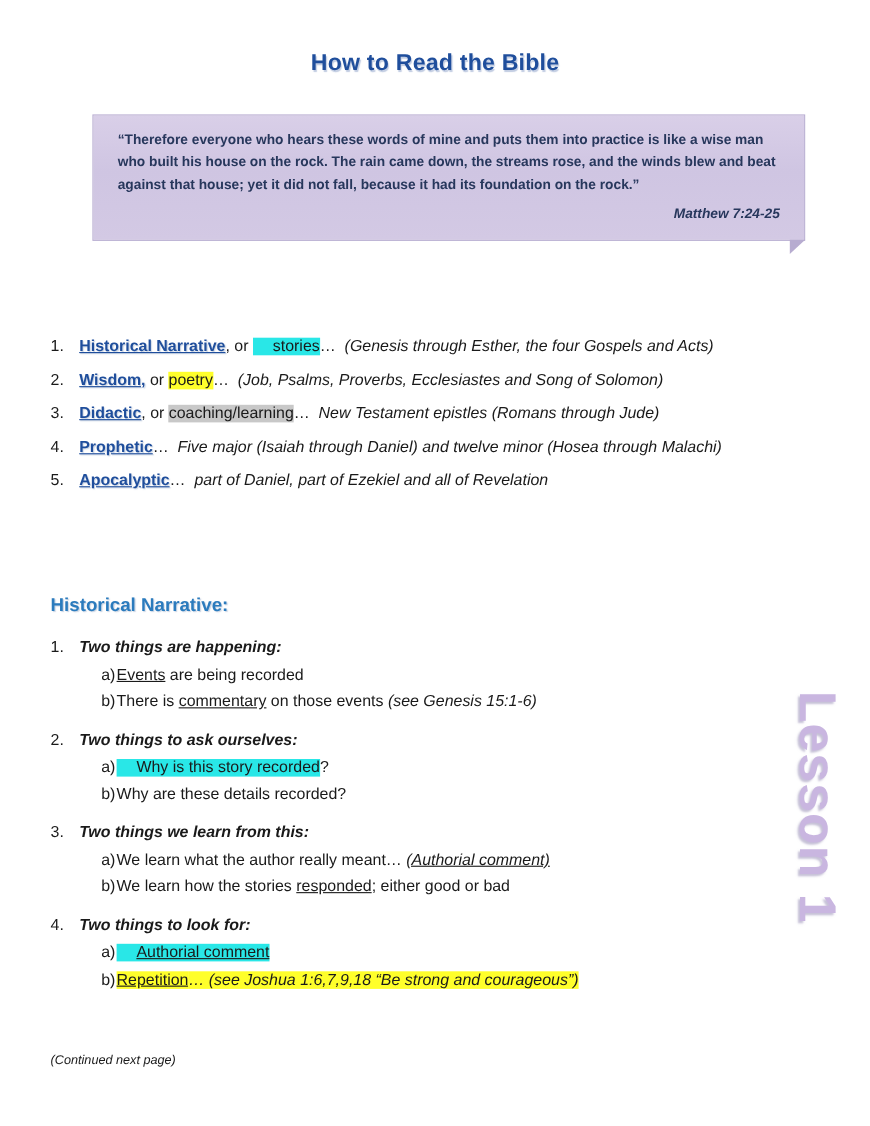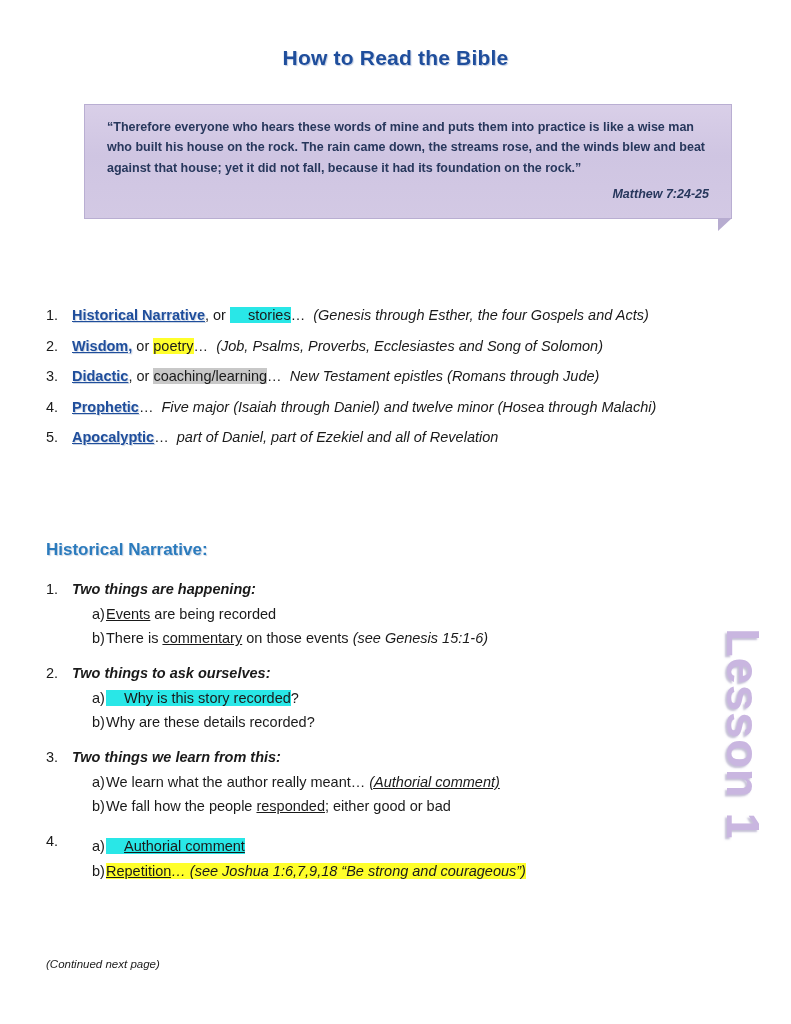--- a/index.html
+++ b/index.html
@@ -274,29 +274,30 @@
       <div class="li-num">3.</div>
       <div class="li-body">
         <div class="hist-head">Two things we learn from this:</div>
         <div class="sub-list">
           <div class="sub-row">
             <div class="sub-label">a)</div>
             <div class="sub-body"><span>We learn what the author really meant… </span><span class="ul italic">(Authorial comment)</span></div>
           </div>
           <div class="sub-row">
             <div class="sub-label">b)</div>
-            <div class="sub-body"><span>We fall how the people </span><span class="ul">responded</span><span>; either good or bad</span></div>
+            <div class="sub-body"><span>We learn how the stories </span><span class="ul">responded</span><span>; either good or bad</span></div>
           </div>
         </div>
       </div>
     </div>
 
     <div class="li-row">
       <div class="li-num">4.</div>
       <div class="li-body">
+        <div class="hist-head">Two things to look for:</div>
         <div class="sub-list">
           <div class="sub-row">
             <div class="sub-label">a)</div>
             <div class="sub-body"><span class="hl-cyan ul">Authorial comment</span></div>
           </div>
           <div class="sub-row">
             <div class="sub-label">b)</div>
             <div class="sub-body"><span class="hl-yellow ul">Repetition</span><span class="hl-yellow italic">…  (see Joshua 1:6,7,9,18  “Be strong and courageous”)</span></div>
           </div>
         </div>

